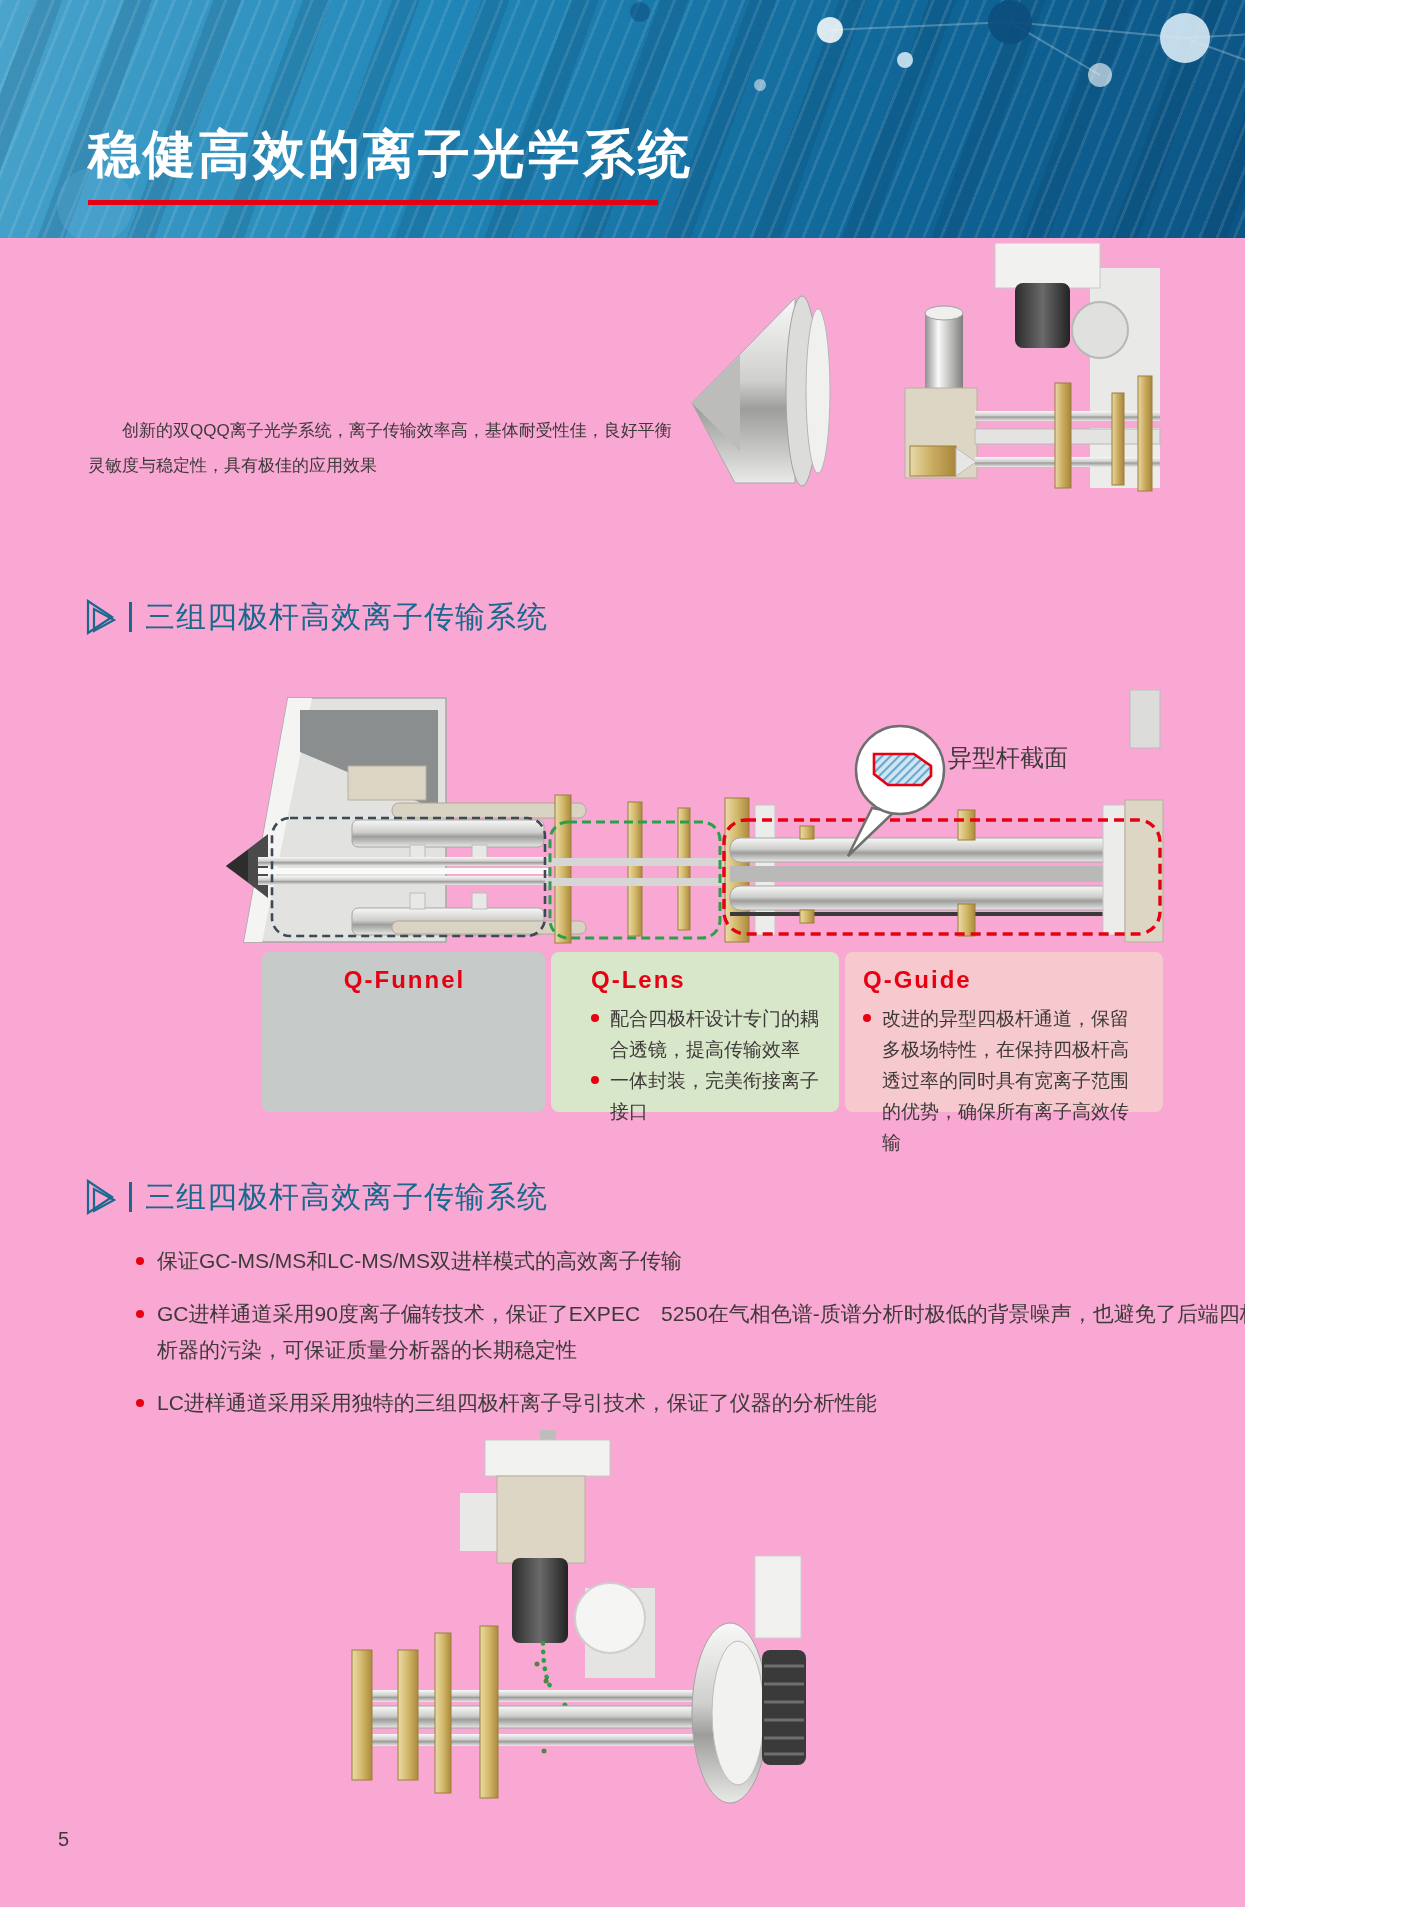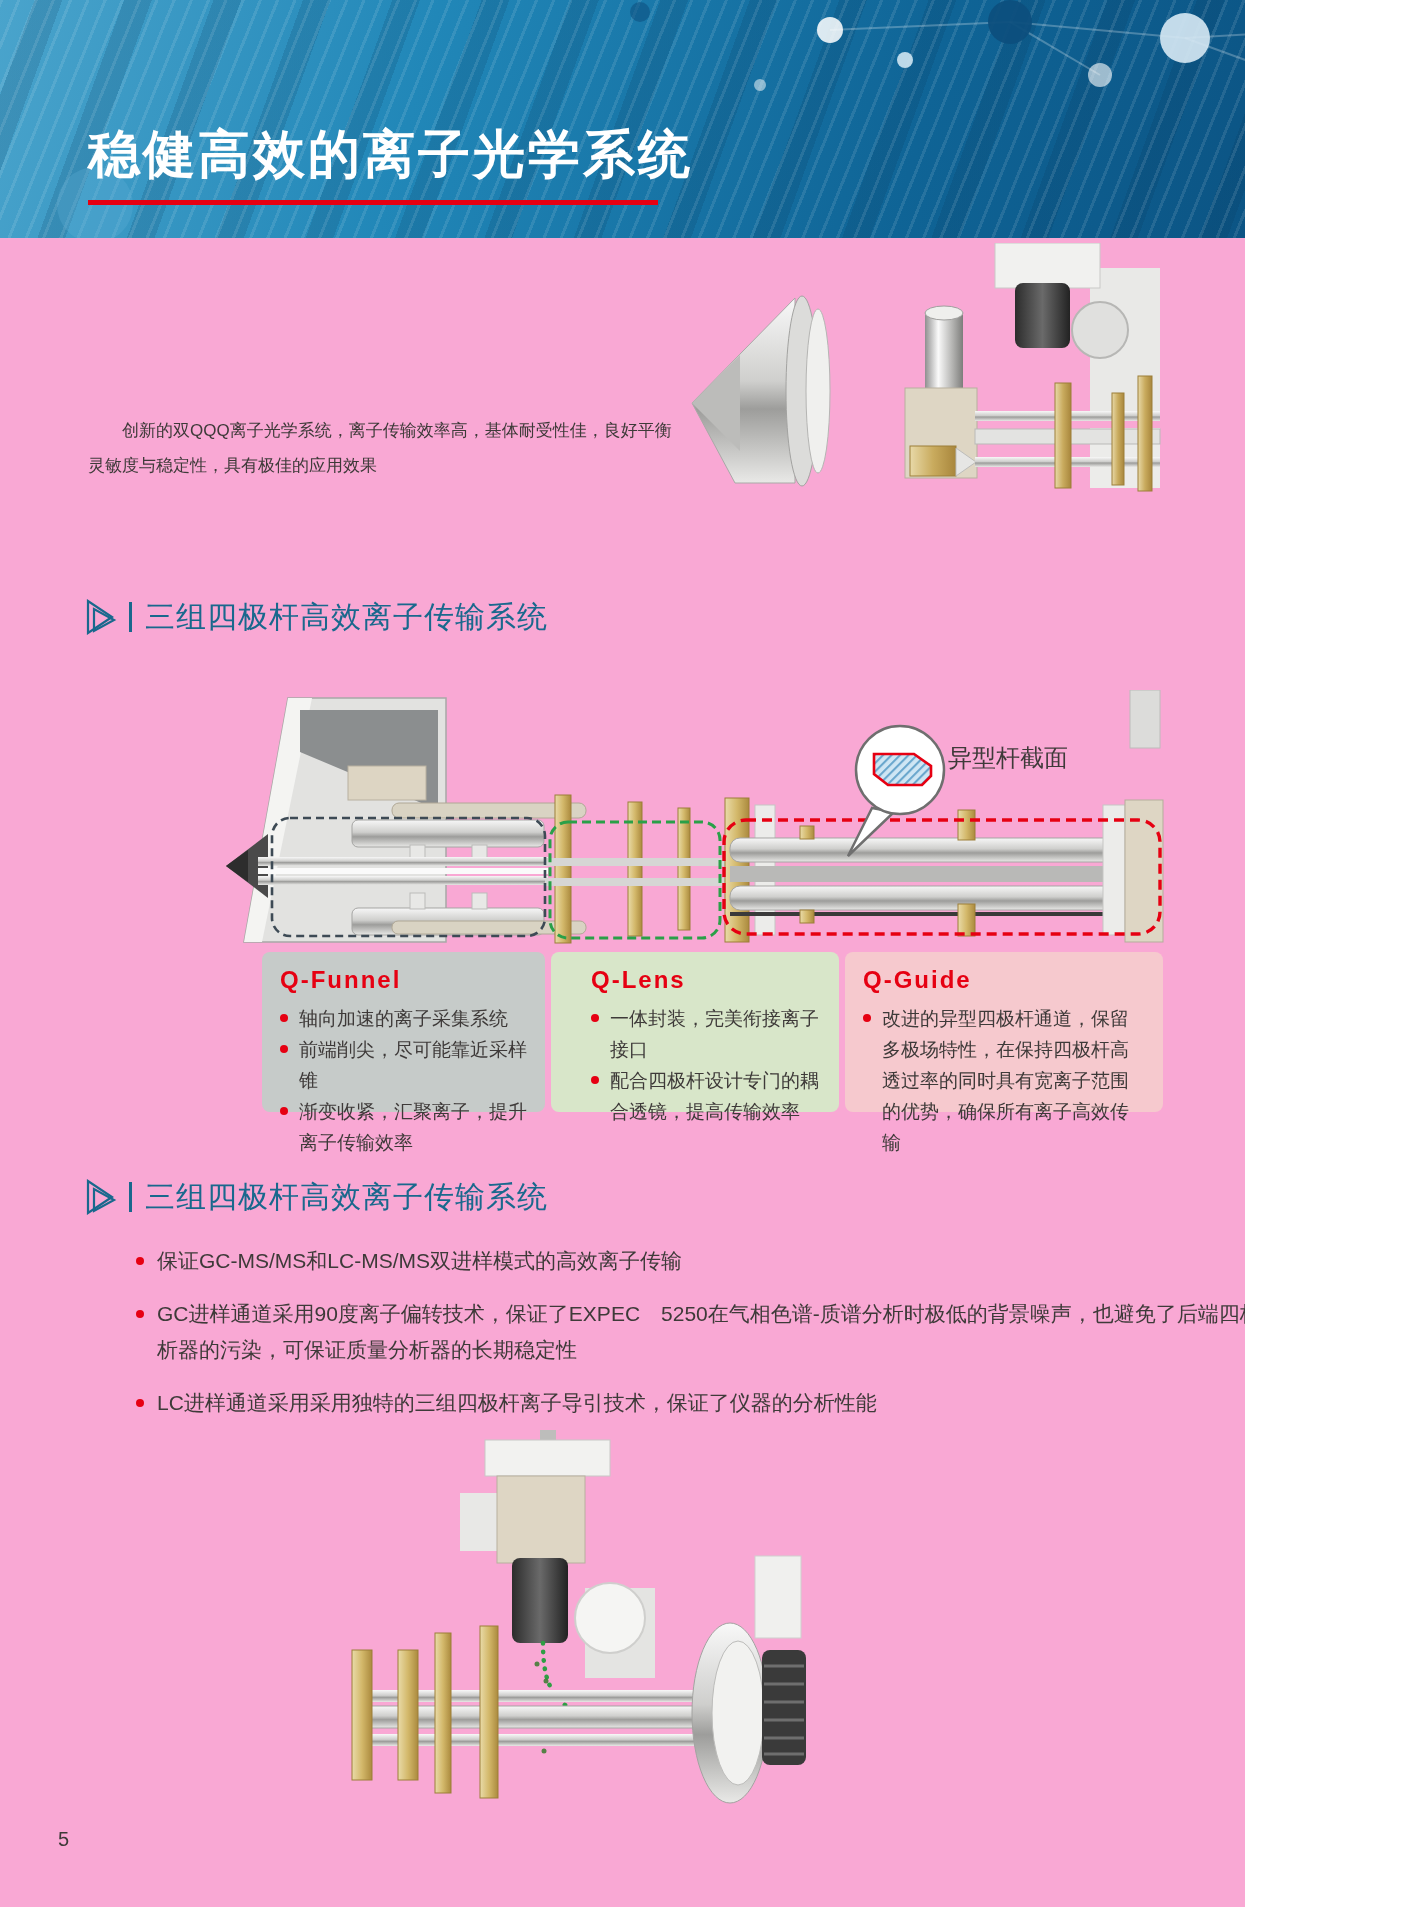--- a/index.html
+++ b/index.html
@@ -27,21 +27,21 @@
   #sec1{left:86px;top:597px;justify-content:center;}
   #sec2{left:86px;top:1177px;}
 
   
   .diagram{position:absolute;left:200px;top:690px;width:965px;height:262px;}
   .callout-label{position:absolute;left:748px;top:52px;font-size:24px;color:#3e3a39;white-space:nowrap;}
 
   
   .fbox{position:absolute;top:952px;height:160px;border-radius:8px;box-sizing:border-box;
         padding:14px 16px 12px 18px;}
-  #box-funnel{left:262px;width:283px;background:#c6cbc9;}
+  #box-funnel{left:262px;width:283px;background:#c6cbc9;text-align:center;}
   #box-lens{left:551px;width:288px;background:#d8e6c9;padding-left:40px;}
   #box-guide{left:845px;width:318px;background:#f6c9ce;}
   .fbox h3{margin:0 0 9px 0;font-size:24px;color:#e60012;letter-spacing:2px;font-weight:bold;}
   .fbox ul{list-style:none;margin:0;padding:0;}
   .fbox li{display:flex;font-size:19px;line-height:31px;color:#3e3a39;}
   .fbox .dot{flex:0 0 8px;width:8px;height:8px;border-radius:50%;background:#e60012;
        margin:11px 11px 0 0;}
 
   
   .s2-list{position:absolute;left:136px;top:1243px;width:1220px;list-style:none;margin:0;padding:0;}
@@ -219,45 +219,31 @@
 
       <path d="M 672,118 L 648,166 L 694,122 Z" fill="#ffffff" stroke="#6f6f6f" stroke-width="2.5"></path>
       <circle cx="700" cy="80" r="44" fill="#ffffff" stroke="#6f6f6f" stroke-width="2.5"></circle>
       <polygon points="674,64 714,64 731,76 731,86 722,95 688,95 674,84" fill="url(#hatch)" stroke="#e60012" stroke-width="2.6"></polygon>
     </svg>
     <div class="callout-label">异型杆截面</div>
   </div>
 
   <div class="fbox" id="box-funnel">
     <h3>Q-Funnel</h3>
-    <ul>
-      <li>
-          <span class="dot"></span>
-          <span>轴向加速的离子采集系统</span>
-        </li>
-      <li>
-          <span class="dot"></span>
-          <span>前端削尖，尽可能靠近采样锥</span>
-        </li>
-      <li>
-          <span class="dot"></span>
-          <span>渐变收紧，汇聚离子，提升离子传输效率</span>
-        </li>
-    </ul>
   </div>
   <div class="fbox" id="box-lens">
     <h3>Q-Lens</h3>
     <ul>
       <li>
           <span class="dot"></span>
-          <span>一体封装，完美衔接离子接口</span>
+          <span>配合四极杆设计专门的耦合透镜，提高传输效率</span>
         </li>
       <li>
           <span class="dot"></span>
-          <span>配合四极杆设计专门的耦合透镜，提高传输效率</span>
+          <span>一体封装，完美衔接离子接口</span>
         </li>
     </ul>
   </div>
   <div class="fbox" id="box-guide">
     <h3>Q-Guide</h3>
     <ul>
       <li>
           <span class="dot"></span>
           <span>改进的异型四极杆通道，保留多极场特性，在保持四极杆高透过率的同时具有宽离子范围的优势，确保所有离子高效传输</span>
         </li>

